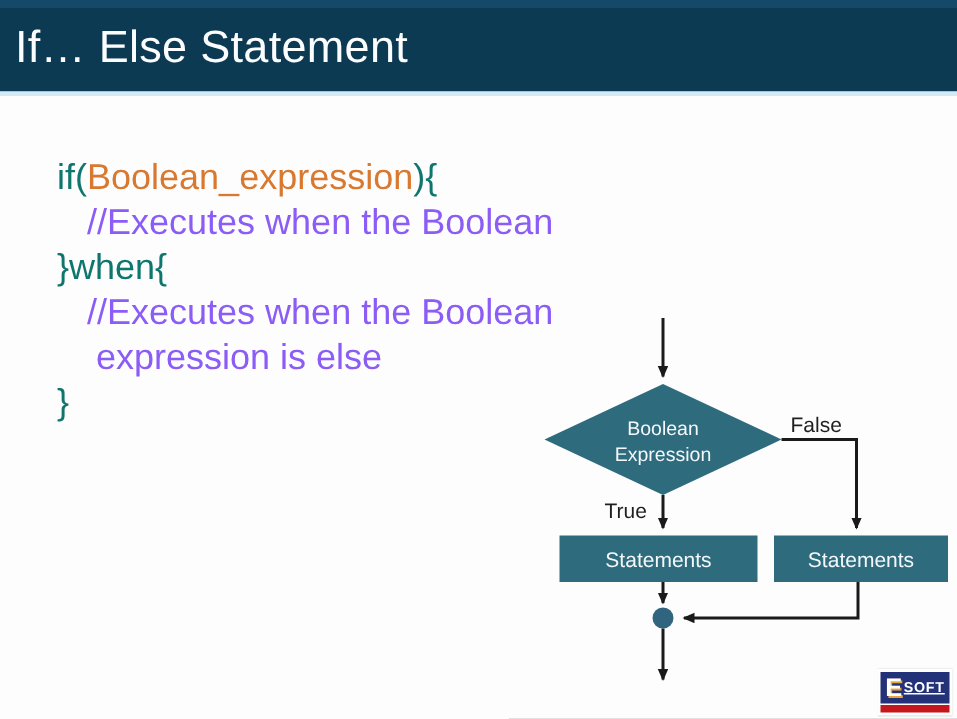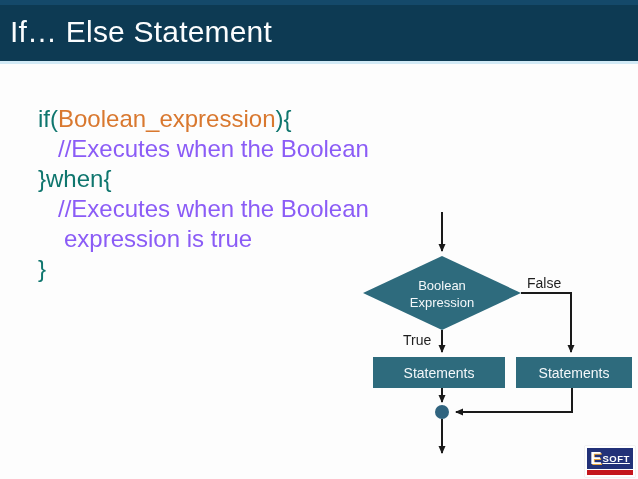--- a/index.html
+++ b/index.html
@@ -114,21 +114,21 @@
 
   <header class="titlebar">
     <h1>If… Else Statement</h1>
   </header>
 
   <div class="code">
     <div class="ln"><span class="plain">if(</span><span class="orange">Boolean_expression</span><span class="plain">){</span></div>
     <div class="ln ind1 green">//Executes when the Boolean</div>
     <div class="ln plain">}when{</div>
     <div class="ln ind1 green">//Executes when the Boolean</div>
-    <div class="ln ind2 green">expression is true</div>
+    <div class="ln ind2 green">expression is else</div>
     <div class="ln plain">}</div>
   </div>
 
   <svg class="flow" viewBox="0 0 638 479">
     <defs>
       <marker id="arrow" markerUnits="userSpaceOnUse" markerWidth="9" markerHeight="8" refX="7" refY="3.5" orient="auto">
         <path d="M0,0 L8,3.5 L0,7 Z" fill="#1a1a1a"></path>
       </marker>
     </defs>
 

